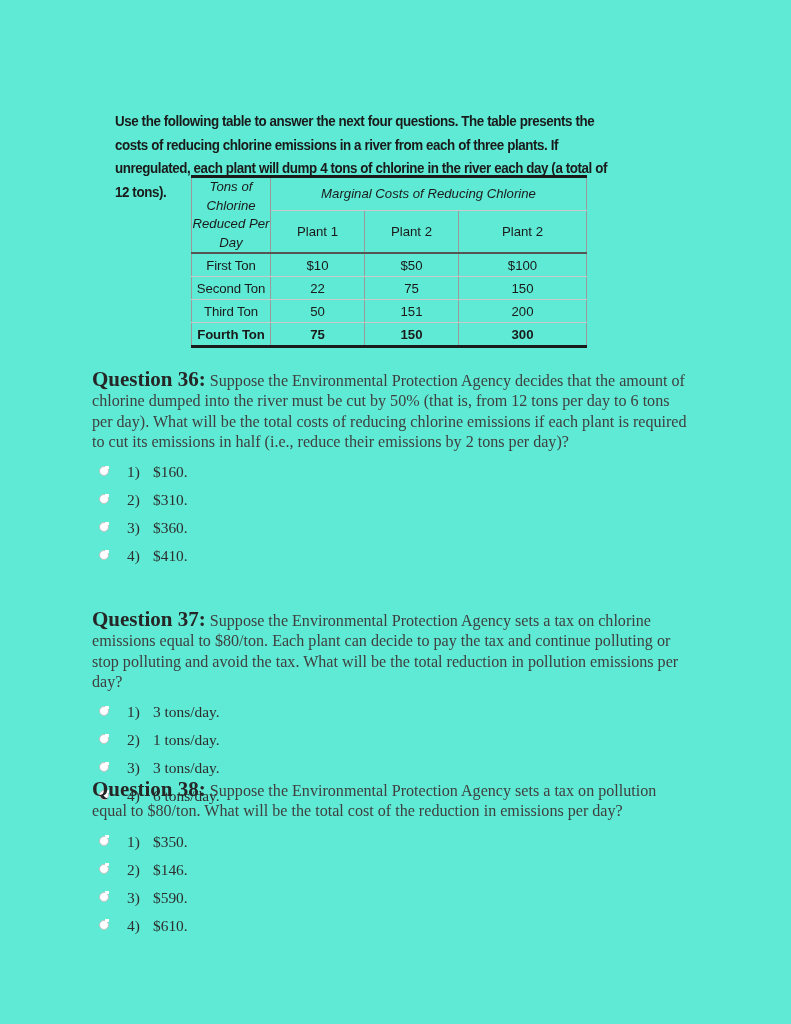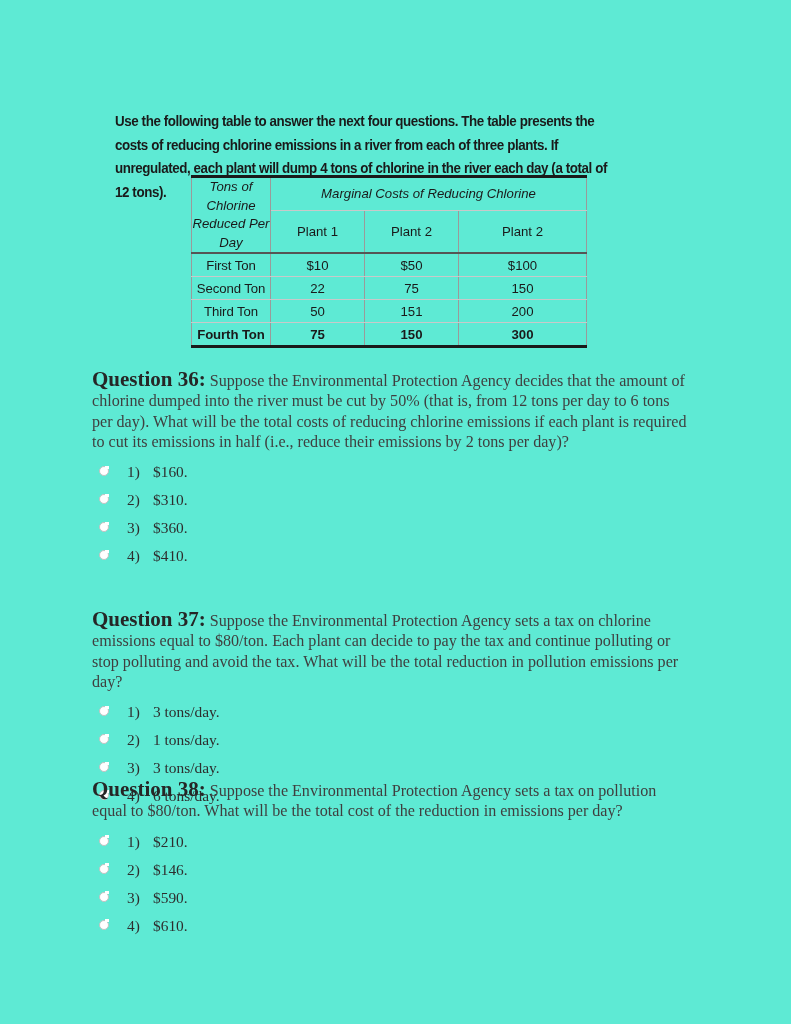--- a/index.html
+++ b/index.html
@@ -255,21 +255,21 @@
       </div>
     </div>
   </div>
 
   <div class="question-block" style="top:779px;">
     <div class="q-text"><span class="q-label">Question 38:</span><span class="q-body"> Suppose the Environmental Protection Agency sets a tax on pollution equal to $80/ton.  What will be the total cost of the reduction in emissions per day?</span></div>
     <div class="options">
       <div class="option-row">
         <span class="radio"></span>
         <span class="opt-num">1)</span>
-        <span class="opt-text">$210.</span>
+        <span class="opt-text">$350.</span>
       </div>
       <div class="option-row">
         <span class="radio"></span>
         <span class="opt-num">2)</span>
         <span class="opt-text">$146.</span>
       </div>
       <div class="option-row">
         <span class="radio"></span>
         <span class="opt-num">3)</span>
         <span class="opt-text">$590.</span>

